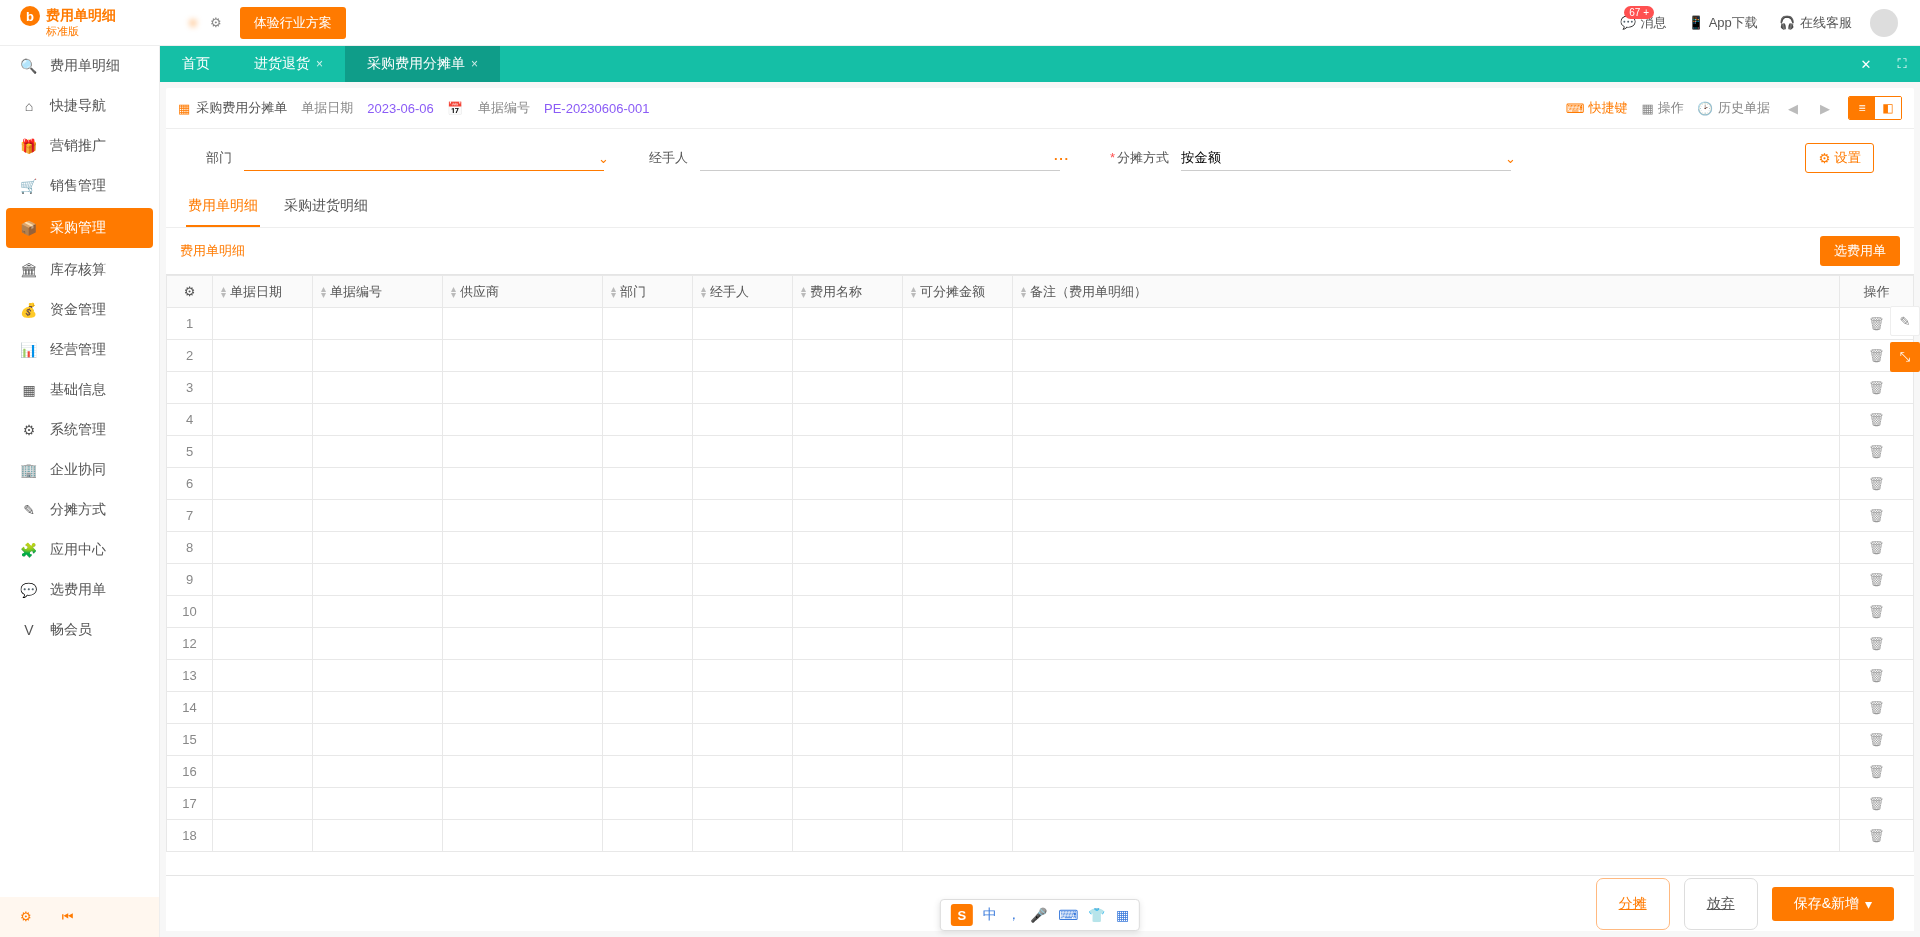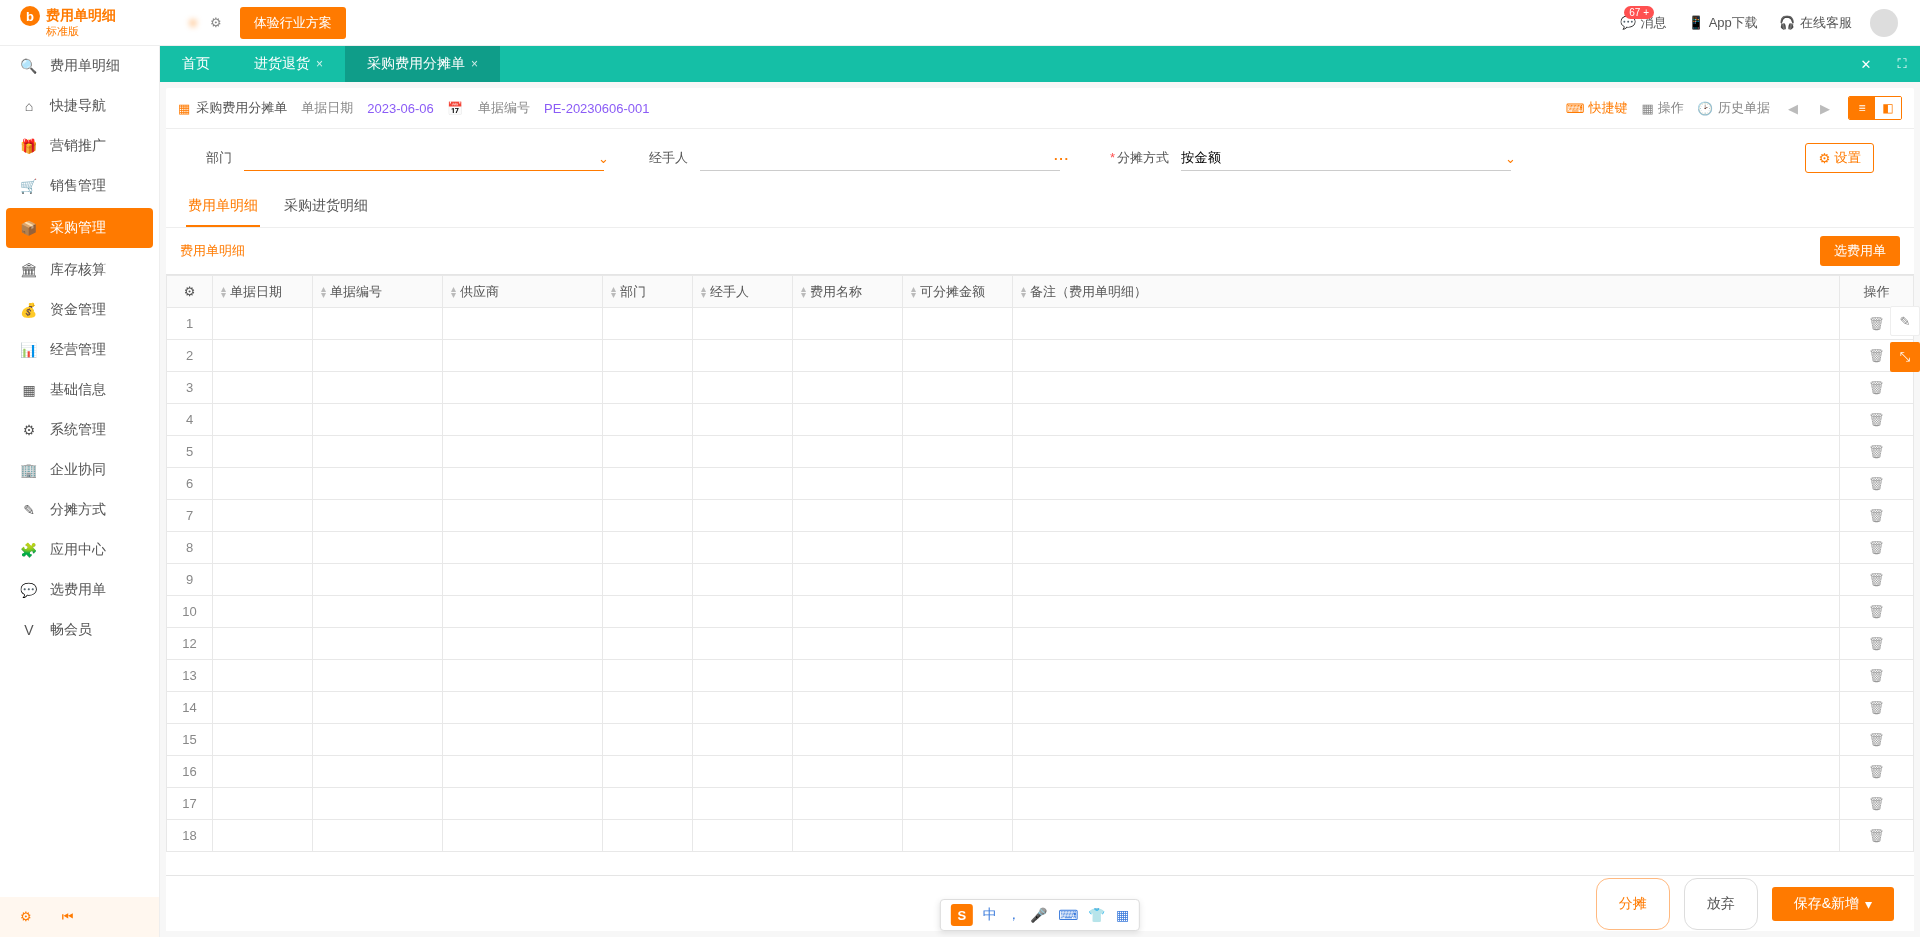--- a/index.html
+++ b/index.html
@@ -86,21 +86,21 @@
 th, td { border: 1px solid #e8e8e8; height: 32px; padding: 0 8px; font-size: 13px; color: #555; text-align: left; }
 th { background: #fafafa; font-weight: normal; position: relative; }
 th.rn, td.rn { width: 46px; text-align: center; color: #888; }
 th.set { width: 46px; text-align: center; }
 th.op, td.op { width: 74px; text-align: center; }
 .sort-ic { color: #bbb; font-size: 10px; display: inline-flex; flex-direction: column; line-height: 6px; margin-right: 4px; vertical-align: middle; }
 .trash { color: #999; cursor: pointer; }
 
 
 .footer { height: 56px; background: #fff; border-top: 1px solid #e5e5e5; display: flex; align-items: center; justify-content: flex-end; gap: 14px; padding: 0 20px; }
-.btn-white { background: #fff; border: 1px solid #ddd; color: #555; border-radius: 13px; padding: 16px 22px; cursor: pointer; font-size: 14px; }
+.btn-white { background: #fff; border: 1px solid #ddd; color: #555; border-radius: 7px; padding: 16px 22px; cursor: pointer; font-size: 14px; text-decoration: underline; }
 .btn-white.accent { color: #ff7a00; border-color: #ffb980; }
 .btn-big-orange { background: #ff7a00; color: #fff; border: none; border-radius: 3px; padding: 8px 22px; cursor: pointer; font-size: 14px; display: flex; align-items: center; gap: 6px; }
 
 
 .right-rail { position: absolute; right: 0; top: 260px; display: flex; flex-direction: column; gap: 6px; }
 .rail-btn { width: 30px; height: 30px; display: flex; align-items: center; justify-content: center; border-radius: 2px; cursor: pointer; }
 .rail-btn.r1 { background: #fff; border: 1px solid #eee; color: #888; }
 .rail-btn.r2 { background: #ff7a00; color: #fff; }
 
 

